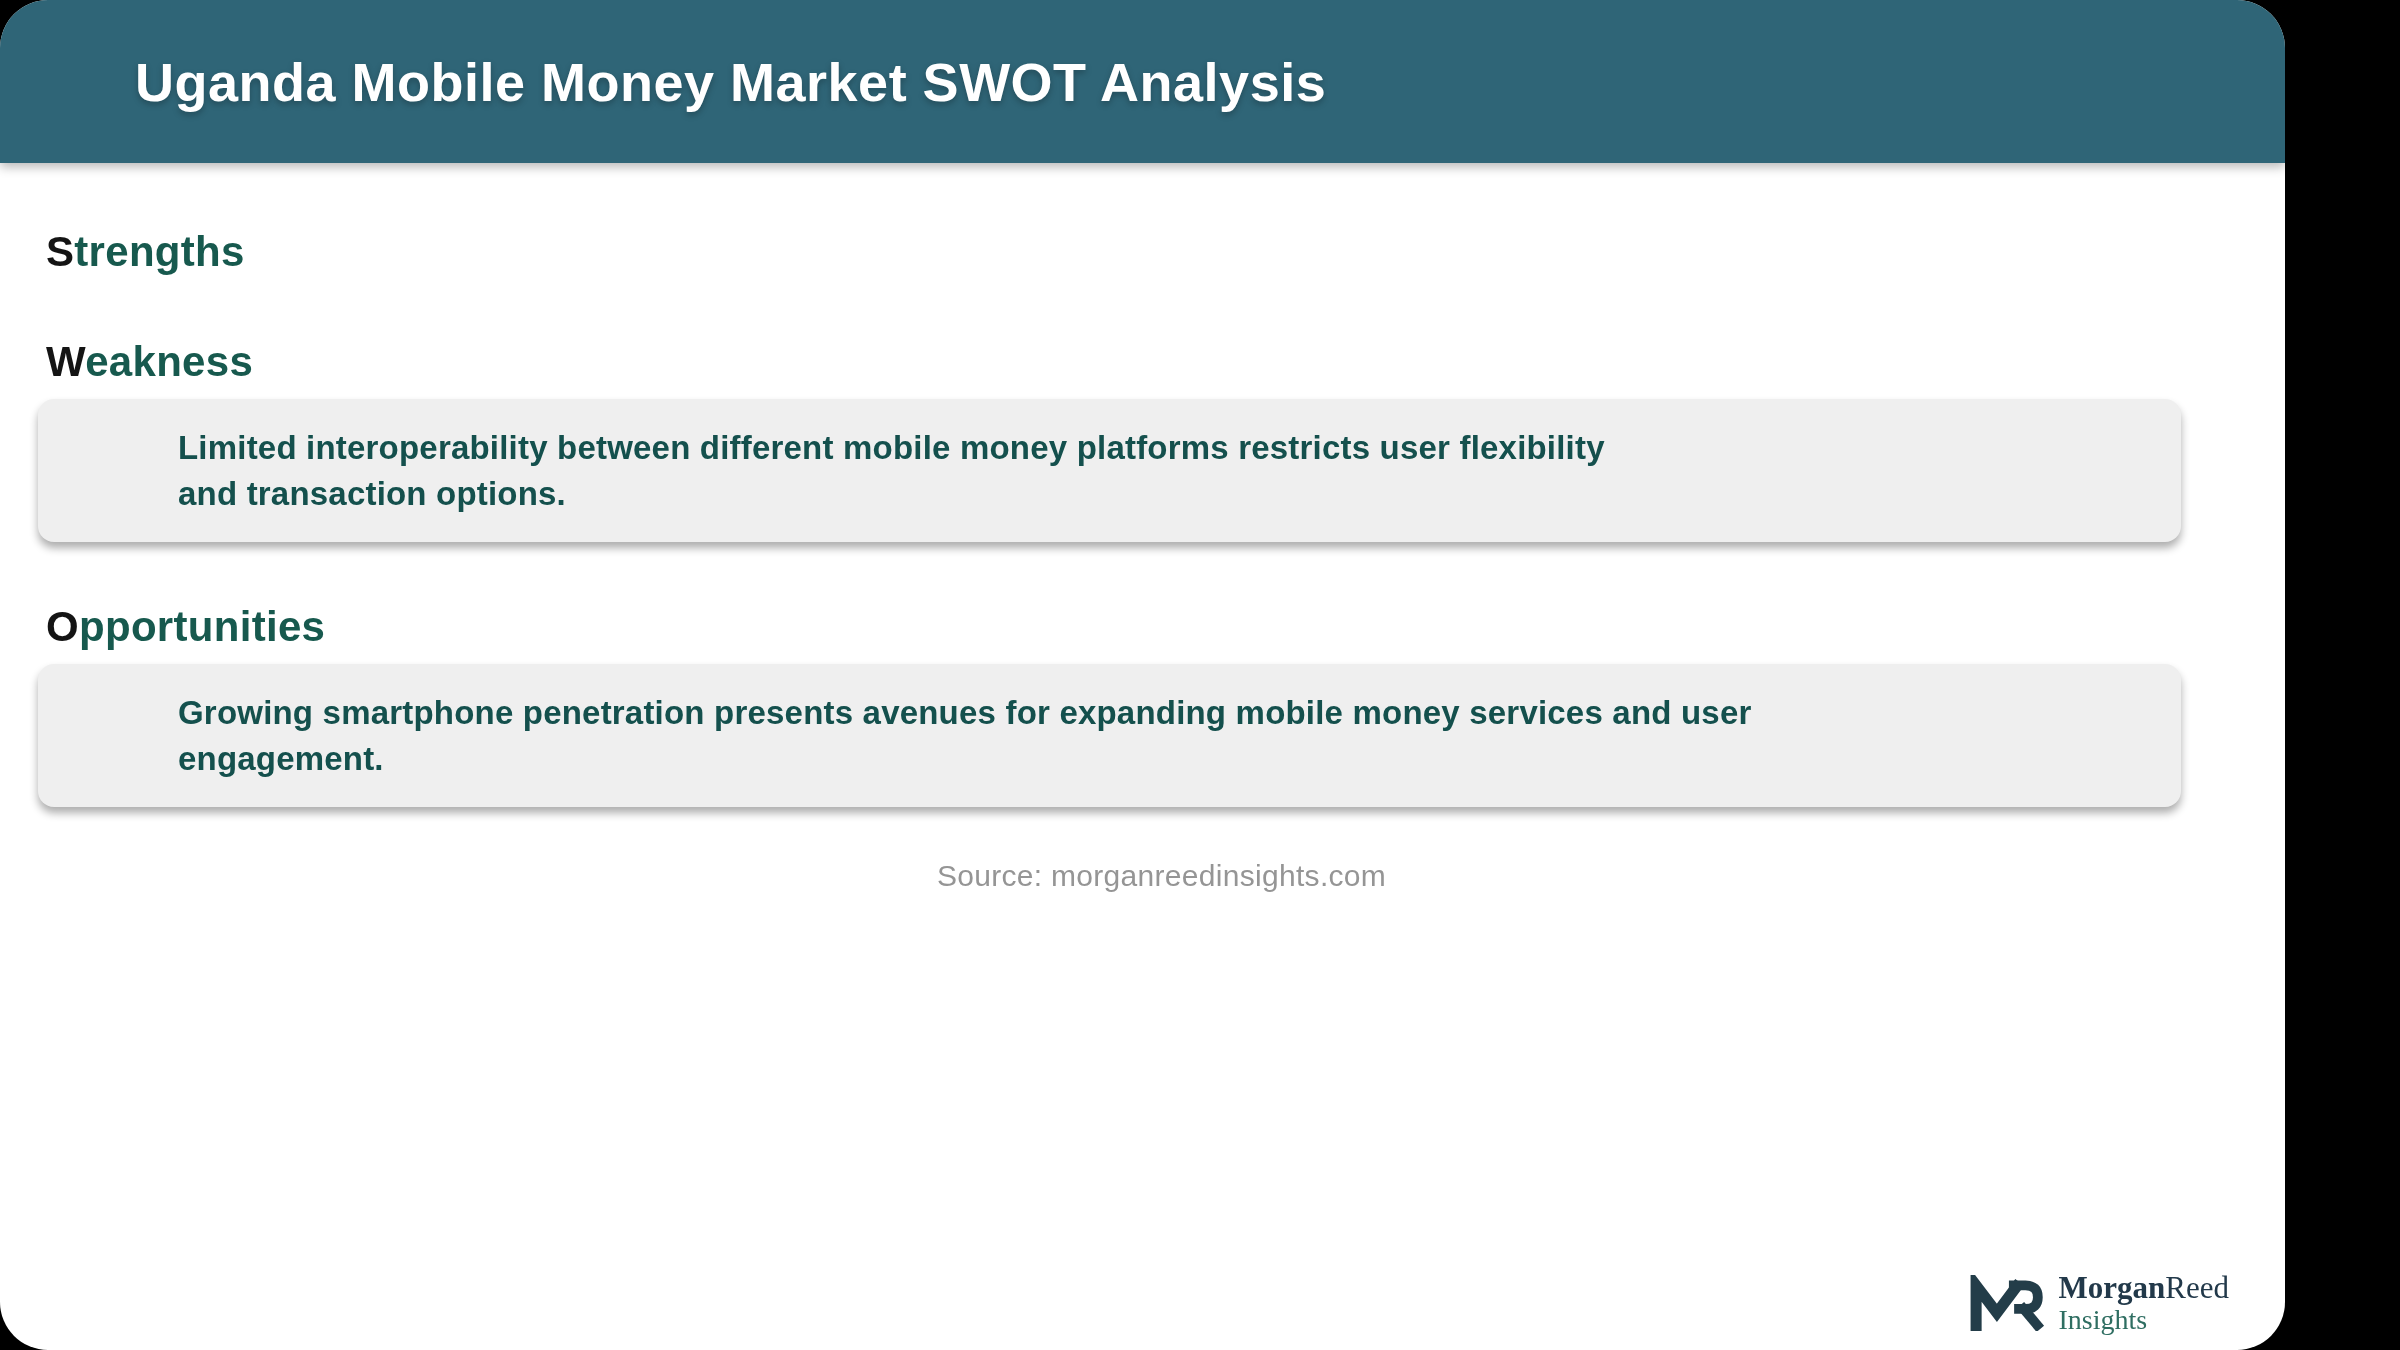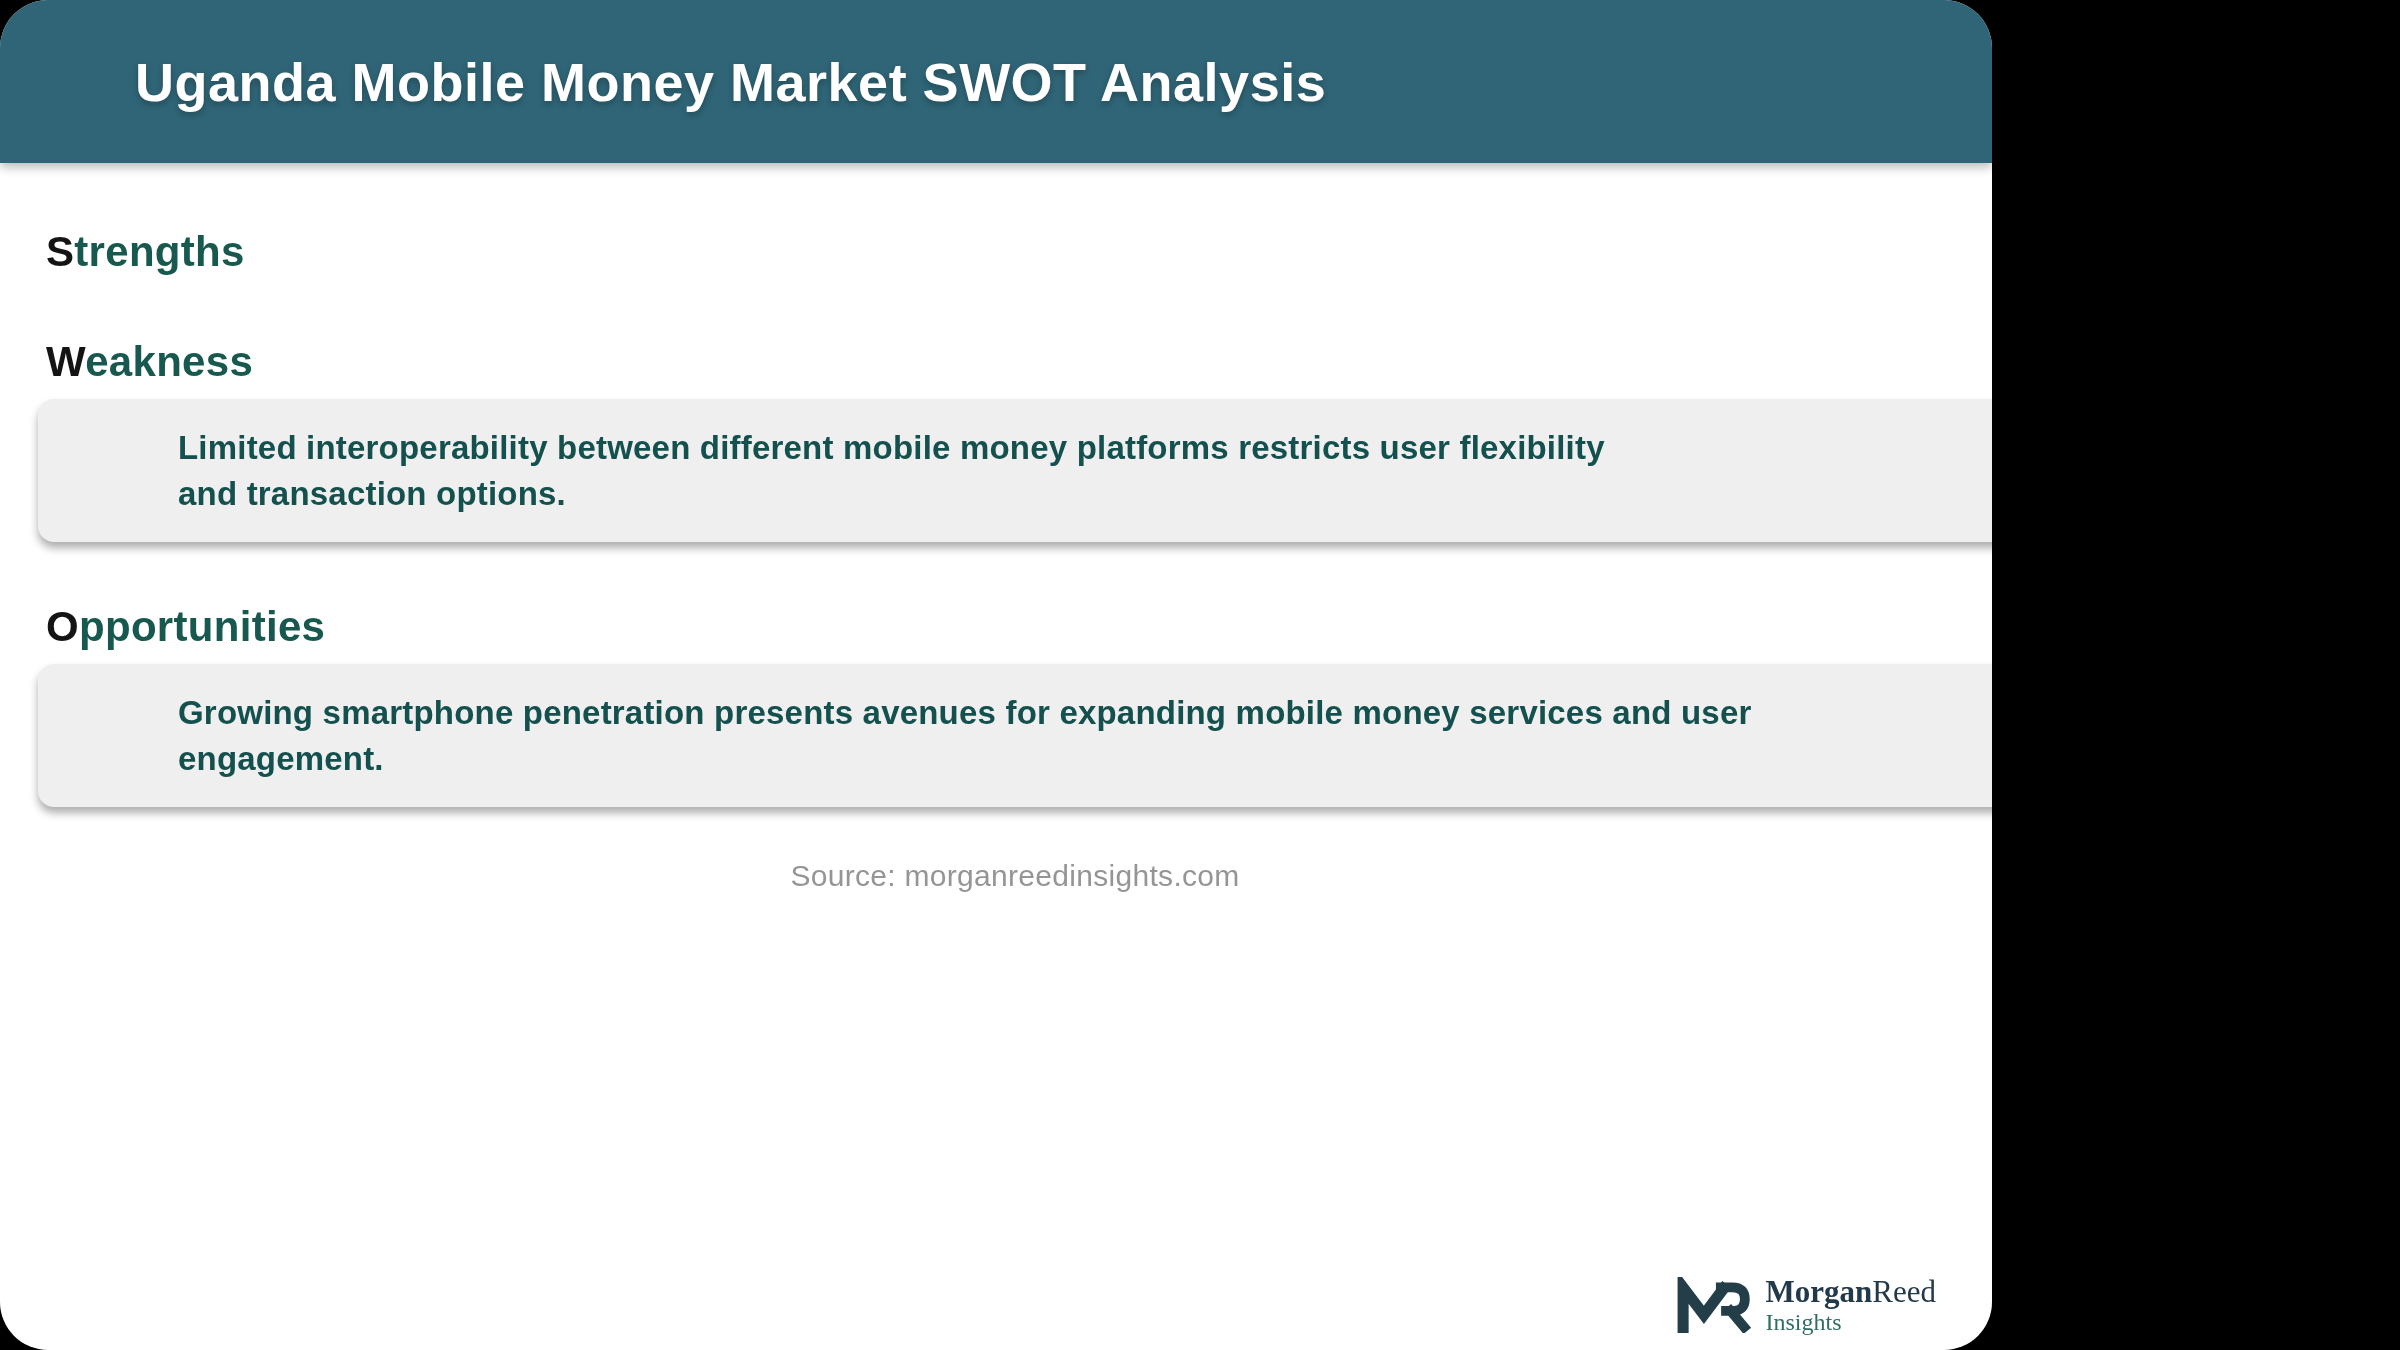--- a/index.html
+++ b/index.html
@@ -5,21 +5,21 @@
   html, body { margin: 0; padding: 0; }
   body {
     width: 2400px;
     height: 1350px;
     background: #000000;
     font-family: "Liberation Sans", "DejaVu Sans", sans-serif;
     overflow: hidden;
   }
   .page {
     position: relative;
-    width: 1992px;
+    width: 2285px;
     height: 1350px;
     background: #ffffff;
     border-radius: 48px;
     overflow: hidden;
     box-sizing: border-box;
   }
   .header {
     height: 163px;
     background: #2f6577;
     display: flex;
@@ -90,21 +90,21 @@
   .logo-text { display: flex; flex-direction: column; line-height: 1; }
   .logo-name {
     font-family: "Liberation Serif", "DejaVu Serif", serif;
     font-size: 31px;
     color: #22394a;
     font-weight: 700;
   }
   .logo-name .reed { font-weight: 400; }
   .logo-subtitle {
     font-family: "Liberation Serif", "DejaVu Serif", serif;
-    font-size: 24px;
+    font-size: 28px;
     color: #2f6e62;
     margin-top: 3px;
     font-weight: 400;
   }
 </style>
 </head>
 <body>
 
 <div class="page">
 

